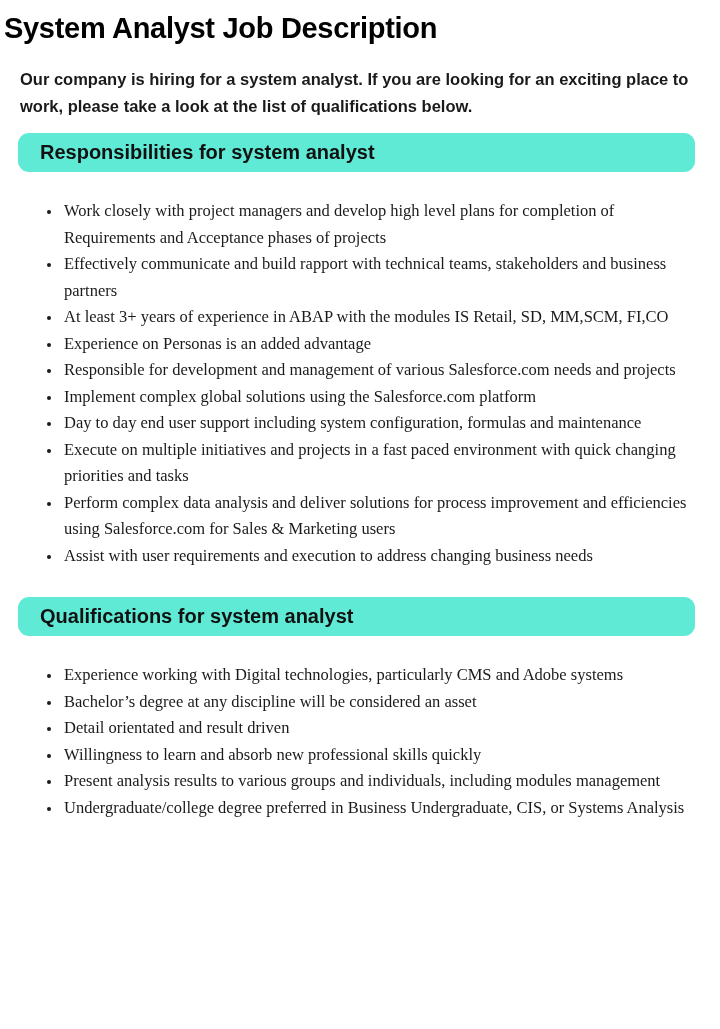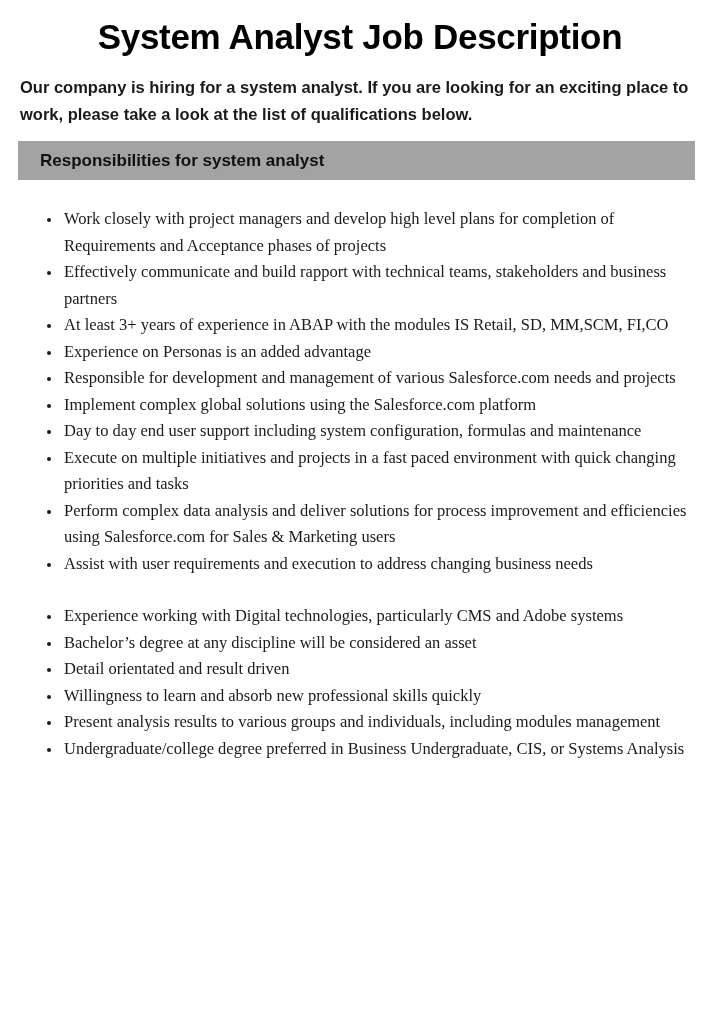--- a/index.html
+++ b/index.html
@@ -8,44 +8,45 @@
     background: #ffffff;
   }
   body {
     width: 720px;
     height: 1029px;
     font-family: "Liberation Sans", sans-serif;
     color: #1a1a1a;
     overflow: hidden;
   }
   .page-title {
-    margin: 12px;
+    margin: 4px;
     padding-top: 7px;
-    font-size: 35px;
+    font-size: 29px;
     line-height: 35px;
     font-weight: bold;
     letter-spacing: -0.3px;
-    text-align: center;
+    text-align: left;
     color: #000000;
   }
   .intro {
     margin: 20px 22px 0 20px;
     font-size: 16.5px;
     line-height: 26.5px;
     font-weight: bold;
   }
   .section-heading {
     margin: 14px 25px 0 18px;
-    background: #a3a3a3;
+    background: #5eead4;
     height: 39px;
     line-height: 39px;
     padding-left: 22px;
-    font-size: 17px;
+    font-size: 20px;
     font-weight: bold;
     color: #111111;
+    border-radius: 11px;
   }
   .section-heading.second {
     margin-top: 28px;
   }
   ul.bullet-list {
     margin: 26px 26px 0 0;
     padding: 0 0 0 62px;
     list-style: disc outside;
     font-family: Liberation Serif, serif;
   }
@@ -75,20 +76,21 @@
       <li>Responsible for development and management of various Salesforce.com needs and projects</li>
       <li>Implement complex global solutions using the Salesforce.com platform</li>
       <li>Day to day end user support including system configuration, formulas and maintenance</li>
       <li>Execute on multiple initiatives and projects in a fast paced environment with quick changing priorities and tasks</li>
       <li>Perform complex data analysis and deliver solutions for process improvement and efficiencies using Salesforce.com for Sales &amp; Marketing users</li>
       <li>Assist with user requirements and execution to address changing business needs</li>
     </ul>
 </div>
 
 <div>
+  <div class="section-heading second">Qualifications for system analyst</div>
   <ul class="bullet-list">
       <li>Experience working with Digital technologies, particularly CMS and Adobe systems</li>
       <li>Bachelor’s degree at any discipline will be considered an asset</li>
       <li>Detail orientated and result driven</li>
       <li>Willingness to learn and absorb new professional skills quickly</li>
       <li>Present analysis results to various groups and individuals, including modules management</li>
       <li>Undergraduate/college degree preferred in Business Undergraduate, CIS, or Systems Analysis</li>
     </ul>
 </div>
 

